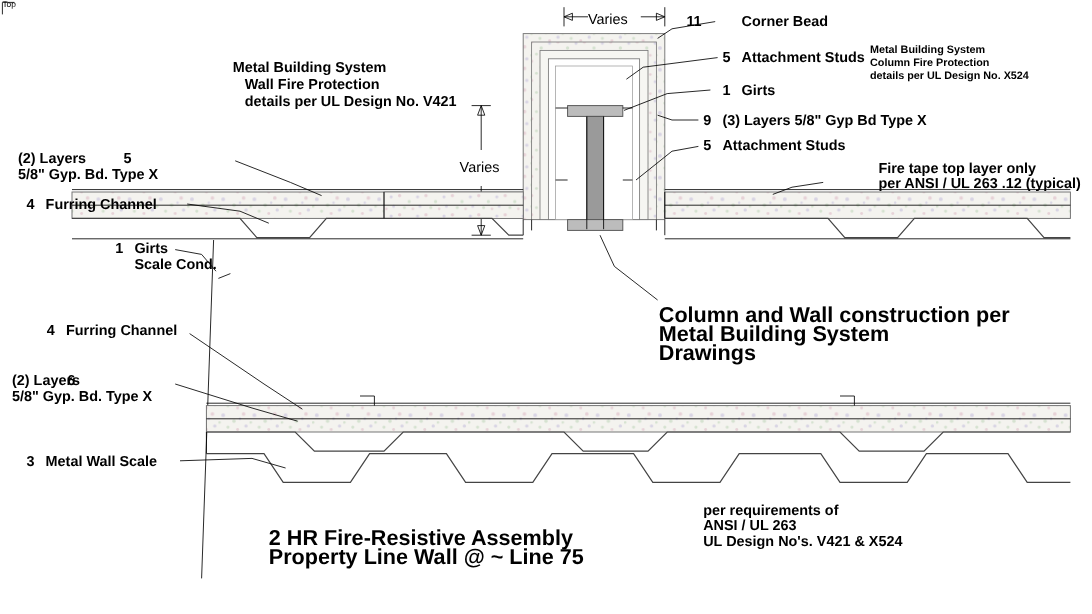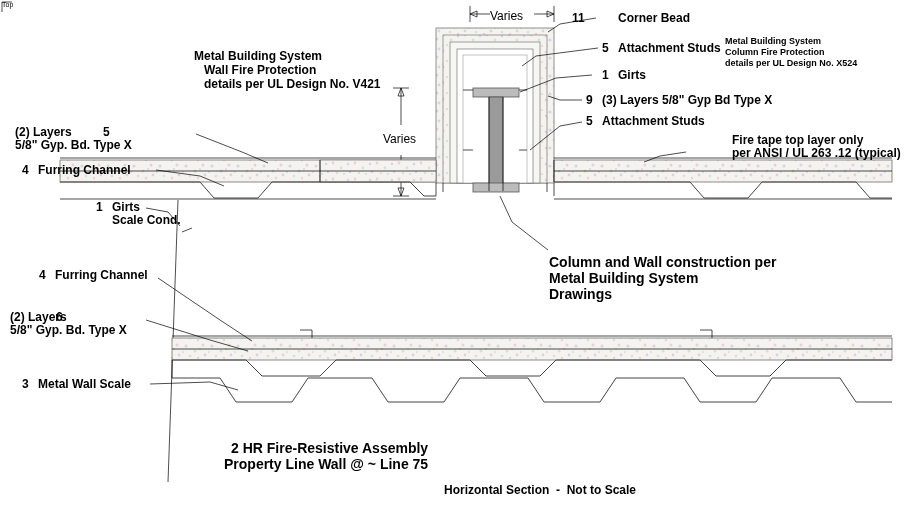--- a/index.html
+++ b/index.html
@@ -18,21 +18,21 @@
   }
   .lbl {
     position: absolute;
     font-size: 12px;
     line-height: 13px;
     white-space: pre;
     color: #000;
   }
   .lbl.bold { font-weight: bold; }
   .lbl.b12 { font-size: 12px; line-height: 14px; font-weight: bold; }
-  .lbl.b13 { font-size: 14px; line-height: 16px; font-weight: bold; }
+  .lbl.b13 { font-size: 18px; line-height: 16px; font-weight: bold; }
   .lbl.small { font-size: 9px; line-height: 11px; }
   .lbl.tiny { font-size: 7px; line-height: 8px; }
   svg.draw {
     position: absolute;
     left: 0;
     top: 0;
     width: 910px;
     height: 512px;
   }
   .steel { fill: #9a9a9a; stroke: #555555; stroke-width: 0.8; }
@@ -236,19 +236,21 @@
   <div class="lbl bold" style="left:10px; top:311px; width:175px;">(2) Layers
 5/8" Gyp. Bd. Type X</div>
 
   <div class="lbl bold" style="left:22px; top:378px;">3</div>
   <div class="lbl bold" style="left:38px; top:378px;">Metal Wall Scale</div>
 
   <div class="lbl b13" style="left:549px; top:254px;">Column and Wall construction per
 Metal Building System
 Drawings</div>
 
-
-  <div class="lbl b13" style="left:224px; top:440px;text-align:right;">2 HR Fire-Resistive Assembly
+  <div class="lbl bold" style="left:586px; top:419px;">per requirements of
+ANSI / UL 263
+UL Design No's. V421 &amp; X524</div>
+
+  <div class="lbl b13" style="left:224px; top:440px;">2 HR Fire-Resistive Assembly
 Property Line Wall @ ~ Line 75</div>
 
-  <div class="lbl bold" style="left:444px; top:484px;">Horizontal Section  -  Not to Scale</div>
 
 </div>
 
 </body></html>

